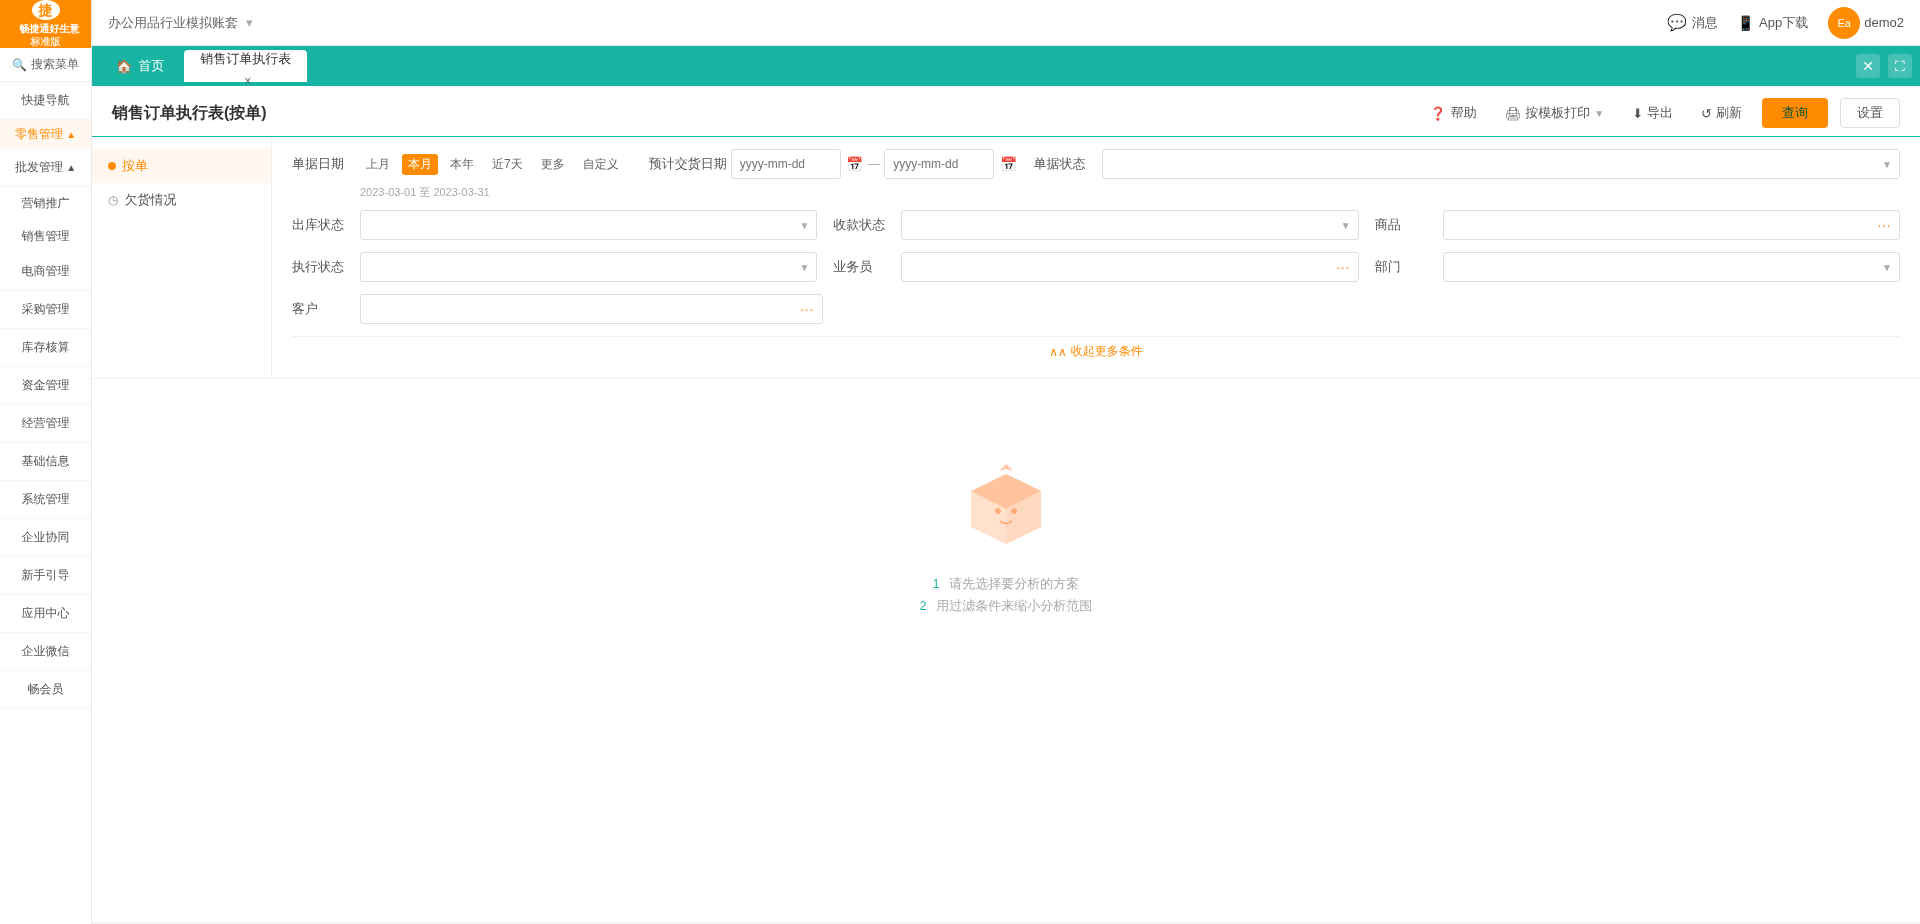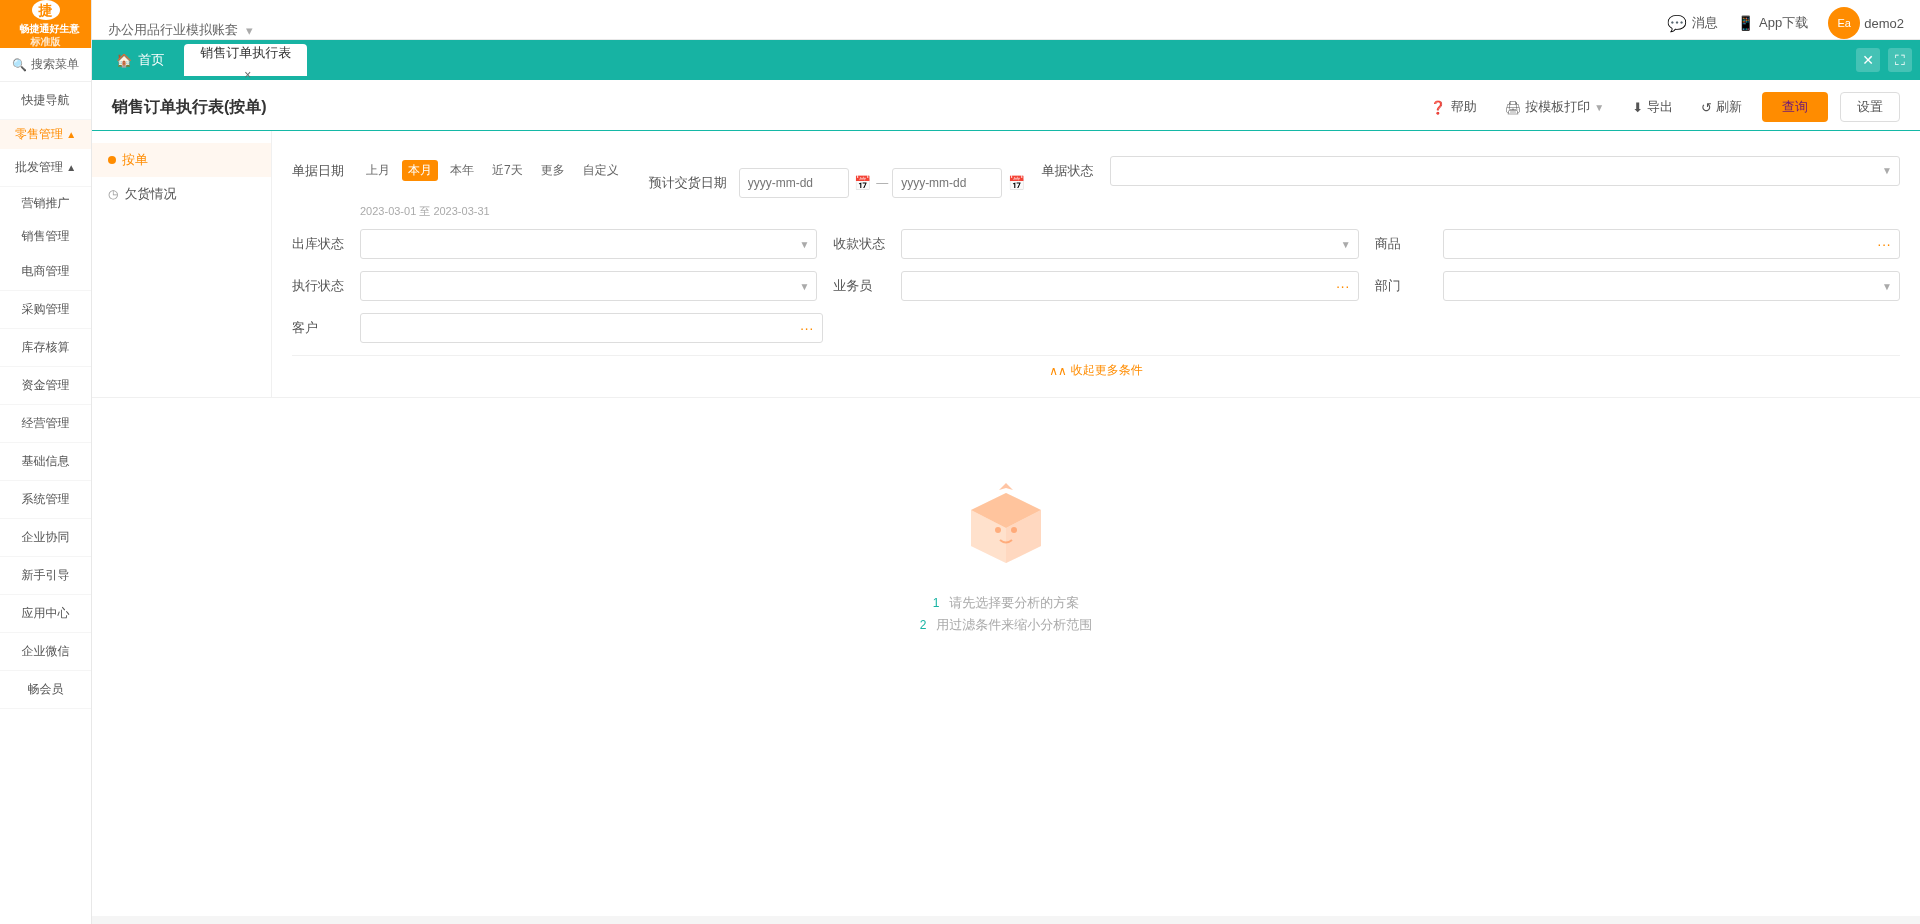--- a/index.html
+++ b/index.html
@@ -71,25 +71,25 @@
     .main-area {
       flex: 1;
       display: flex;
       flex-direction: column;
       height: 924px;
       overflow: hidden;
     }
 
     
     .top-header {
-      height: 40px;
+      height: 46px;
       background: #fff;
       border-bottom: 1px solid #e8e8e8;
       display: flex;
-      align-items: flex-end;
+      align-items: center;
       padding: 0 16px;
       justify-content: space-between;
     }
     .top-header-left {
       display: flex;
       align-items: center;
       gap: 8px;
       color: #666;
       font-size: 13px;
     }
@@ -368,21 +368,21 @@
     .empty-text { font-size: 13px; color: #aaa; margin-bottom: 4px; display: flex; align-items: center; gap: 6px; }
     .empty-num { color: #17b3a3; font-size: 12px; margin-right: 4px; }
 
     
     ::-webkit-scrollbar { width: 6px; }
     ::-webkit-scrollbar-track { background: #f5f5f5; }
     ::-webkit-scrollbar-thumb { background: #ddd; border-radius: 3px; }
 
     .btn-orange {
       background: #ff8c00;
-      color: #701a75;
+      color: #14532d;
       border: none;
       padding: 6px 20px;
       border-radius: 4px;
       cursor: pointer;
       font-size: 13px;
       text-align: right;
     }
     .btn-border {
       background: #fff;
       color: #555;
@@ -561,21 +561,21 @@
               <span class="filter-label">单据日期</span>
               <div style="display:flex;align-items:center;gap:6px;">
                 <span class="date-shortcut">上月</span>
                 <span class="date-shortcut active">本月</span>
                 <span class="date-shortcut">本年</span>
                 <span class="date-shortcut">近7天</span>
                 <span class="date-shortcut">更多</span>
                 <span class="date-shortcut">自定义</span>
               </div>
             </div>
-            <div style="display:flex;align-items:center;gap:12px;margin-left:8px;margin-top:25px;">
+            <div style="display:flex;align-items:center;gap:4px;margin-left:8px;">
               <span class="filter-label" style="min-width:70px;">预计交货日期</span>
               <div class="filter-date-range">
                 <input class="date-input" type="text" style="width: 110px;" placeholder="yyyy-mm-dd">
                 <span class="cal-icon">📅</span>
                 <span class="date-separator">—</span>
                 <input class="date-input" type="text" style="width: 110px;" placeholder="yyyy-mm-dd">
                 <span class="cal-icon">📅</span>
               </div>
             </div>
             <div style="display:flex;align-items:center;gap:8px;flex:1;">

